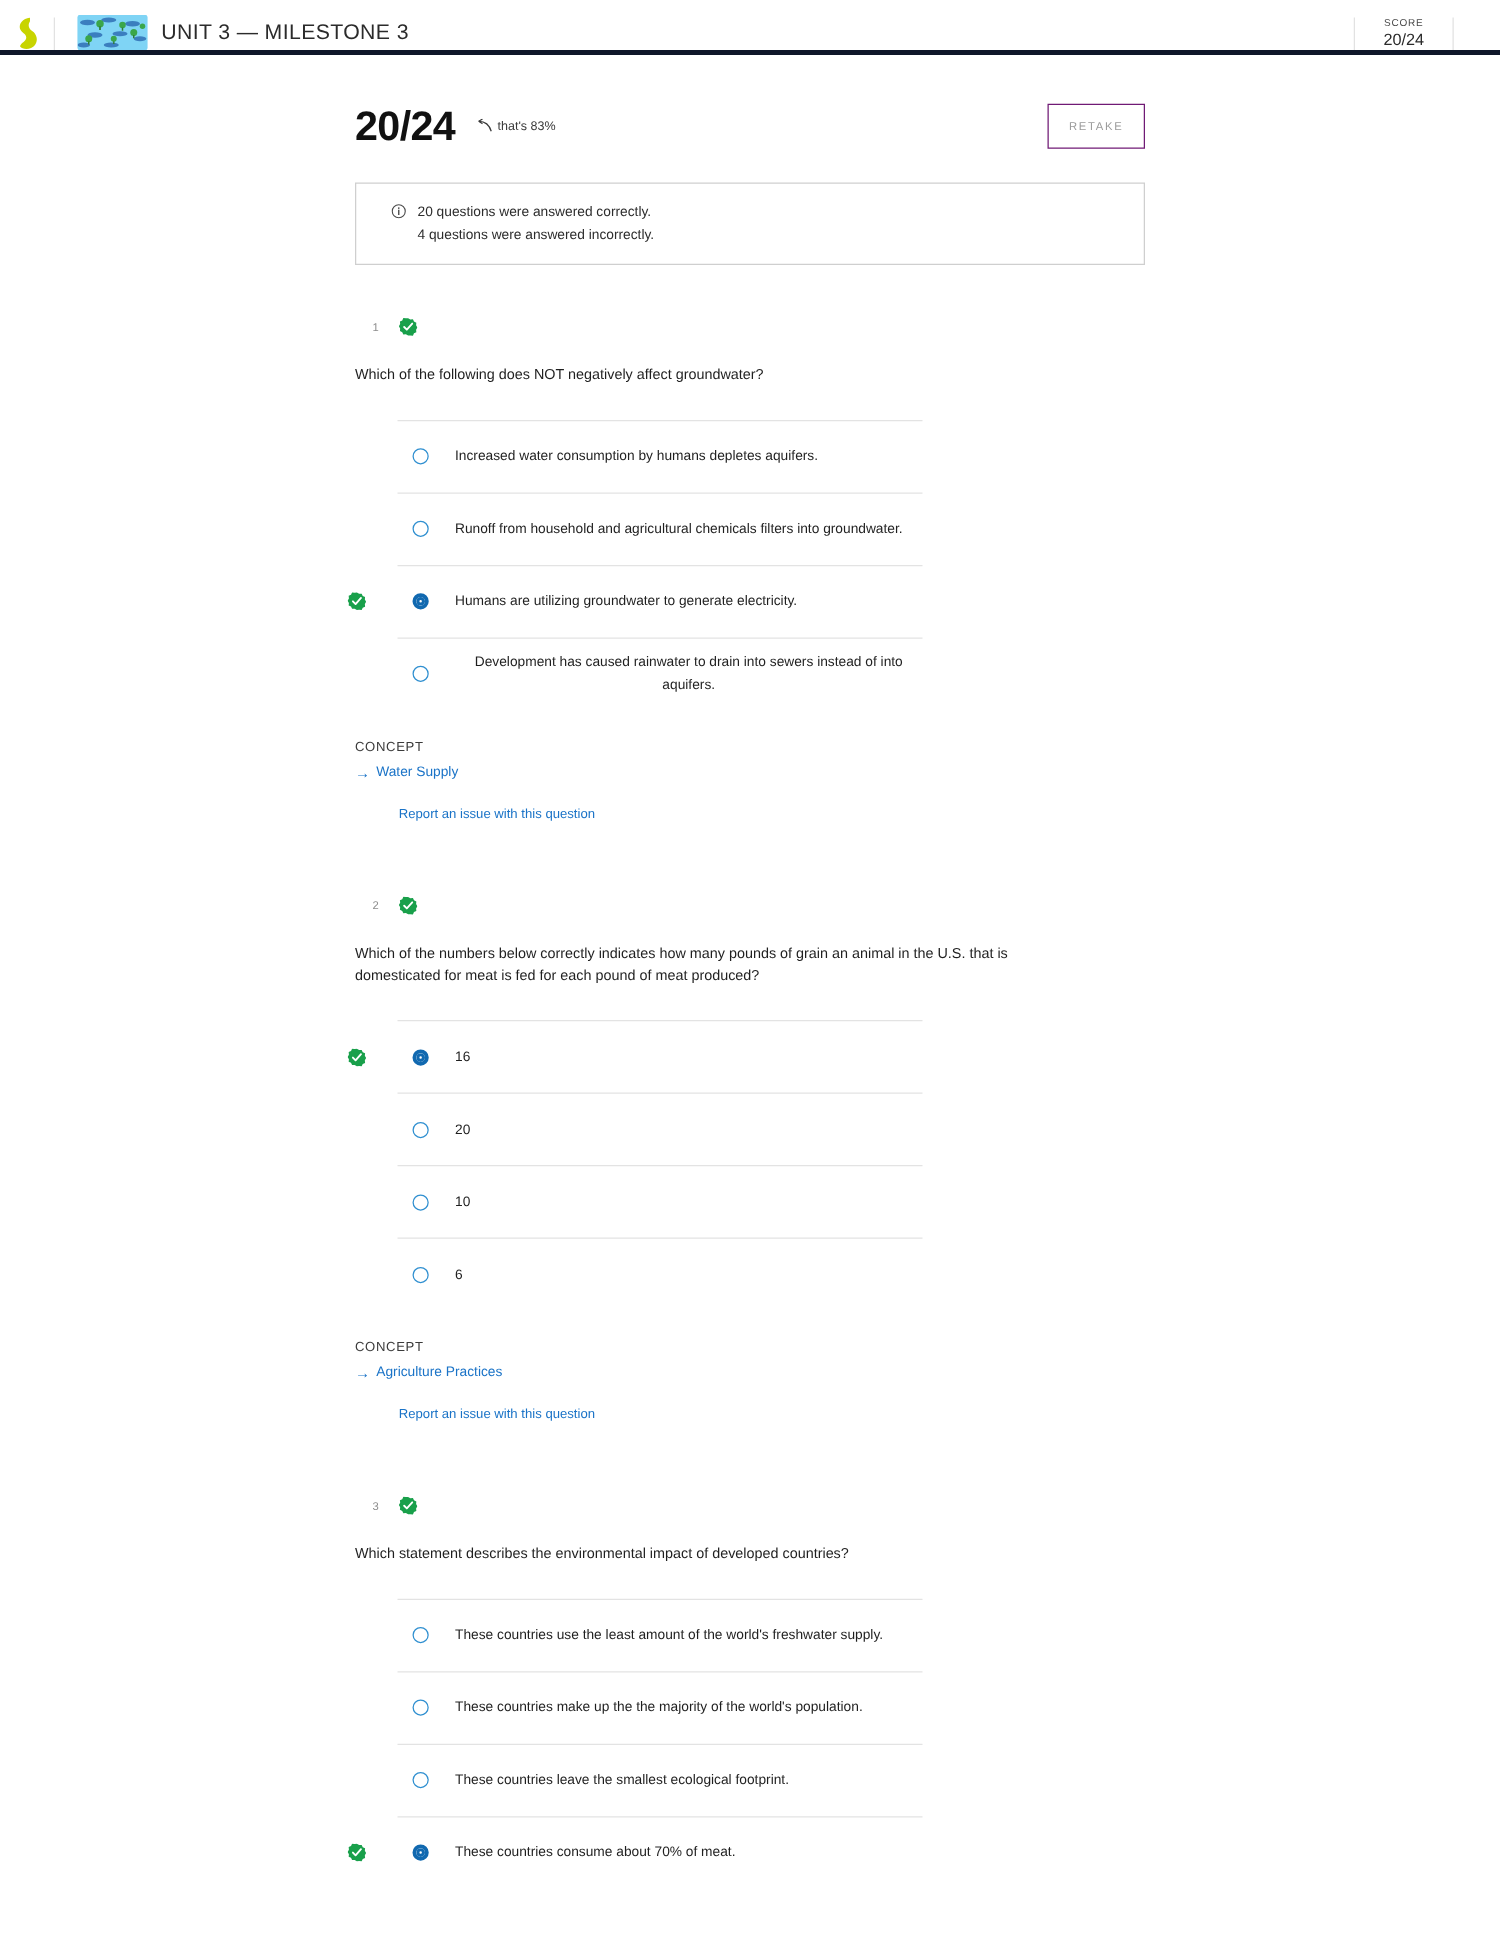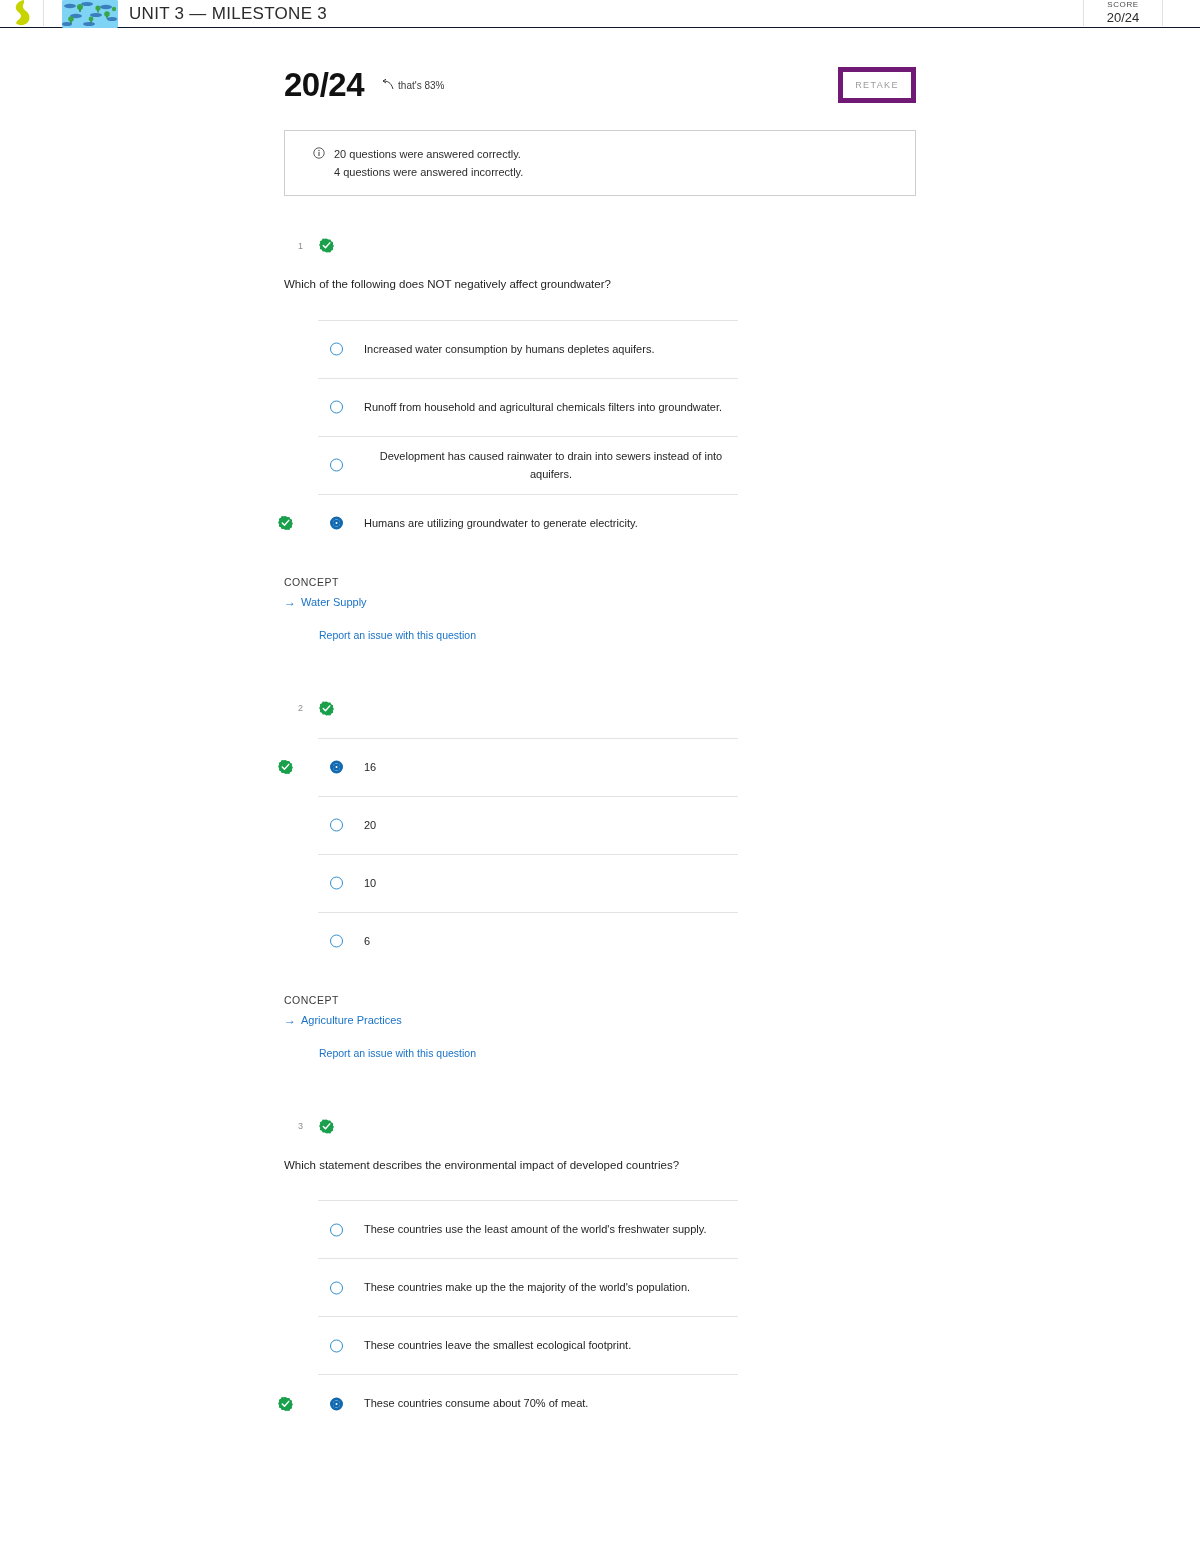--- a/index.html
+++ b/index.html
@@ -11,24 +11,24 @@
     color: #262626;
   }
   body {
     width: 1200px;
     min-height: 1553px;
     position: relative;
   }
 
   
   .topbar {
-    height: 28px;
-    border-bottom: 1px solid #0f172a;
-    display: flex;
-    align-items: flex-start;
+    height: 44px;
+    border-bottom: 4px solid #0f172a;
+    display: flex;
+    align-items: flex-end;
     background: #ffffff;
   }
   .brand-cell {
     width: 44px;
     display: flex;
     align-items: center;
     justify-content: center;
     border-right: 1px solid #e2e2e2;
     flex: none;
   }
@@ -113,21 +113,21 @@
     margin-left: 16px;
     font-size: 10px;
     color: #3a3a3a;
     white-space: nowrap;
   }
   .pct-arrow { width: 14px; height: 12px; display:block; }
   .retake-btn {
     margin-left: auto;
     width: 78px;
     height: 36px;
-    border: 5px solid #701a75;
+    border: 1px solid #701a75;
     background: #ffffff;
     color: #9b9b9b;
     font-size: 9px;
     letter-spacing: 1.4px;
     font-family: "Liberation Sans", sans-serif;
     display: flex;
     align-items: center;
     justify-content: center;
     cursor: pointer;
   }
@@ -335,31 +335,31 @@
             <span class="radio"></span>
             <span class="opt-label">Increased water consumption by humans depletes aquifers.</span>
           </div>
 
           <div class="option">
             <span class="radio"></span>
             <span class="opt-label">Runoff from household and agricultural chemicals filters into groundwater.</span>
           </div>
 
           <div class="option">
-            <span class="radio"></span>
-            <span class="opt-label">Development has caused rainwater to drain into sewers instead of into aquifers.</span>
-          </div>
-
-          <div class="option">
             <svg class="opt-correct-badge" viewBox="0 0 16 16">
               <path d="M8 0.6 l1.9 1.1 2.2-.2 .9 2 2 .9-.2 2.2 1.1 1.9-1.1 1.9 .2 2.2-2 .9-.9 2-2.2-.2L8 15.4l-1.9-1.1-2.2 .2-.9-2-2-.9 .2-2.2L.1 7.5l1.1-1.9-.2-2.2 2-.9 .9-2 2.2 .2z" fill="#19a04b"></path>
               <path d="M4.6 8.1 L6.9 10.4 L11.5 5.2" stroke="#ffffff" stroke-width="1.6" fill="none" stroke-linecap="round" stroke-linejoin="round"></path>
             </svg>
             <span class="radio selected"></span>
             <span class="opt-label">Humans are utilizing groundwater to generate electricity.</span>
+          </div>
+
+          <div class="option">
+            <span class="radio"></span>
+            <span class="opt-label">Development has caused rainwater to drain into sewers instead of into aquifers.</span>
           </div>
 
         </div>
       </div>
 
       <div class="concept-cap">CONCEPT</div>
       <a class="concept-link">
         <span class="arrow-glyph">→</span>
         <span>Water Supply</span>
       </a>
@@ -367,20 +367,21 @@
     </div>
 
     <div class="question">
       <div class="q-head">
         <span class="q-num">2</span>
         <svg width="15" height="15" viewBox="0 0 16 16">
           <path d="M8 0.6 l1.9 1.1 2.2-.2 .9 2 2 .9-.2 2.2 1.1 1.9-1.1 1.9 .2 2.2-2 .9-.9 2-2.2-.2L8 15.4l-1.9-1.1-2.2 .2-.9-2-2-.9 .2-2.2L.1 7.5l1.1-1.9-.2-2.2 2-.9 .9-2 2.2 .2z" fill="#19a04b"></path>
           <path d="M4.6 8.1 L6.9 10.4 L11.5 5.2" stroke="#ffffff" stroke-width="1.6" fill="none" stroke-linecap="round" stroke-linejoin="round"></path>
         </svg>
       </div>
+      <div class="q-text">Which of the numbers below correctly indicates how many pounds of grain an animal in the U.S. that is domesticated for meat is fed for each pound of meat produced?</div>
 
       <div class="options-wrap">
         <div class="options">
 
           <div class="option">
             <svg class="opt-correct-badge" viewBox="0 0 16 16">
               <path d="M8 0.6 l1.9 1.1 2.2-.2 .9 2 2 .9-.2 2.2 1.1 1.9-1.1 1.9 .2 2.2-2 .9-.9 2-2.2-.2L8 15.4l-1.9-1.1-2.2 .2-.9-2-2-.9 .2-2.2L.1 7.5l1.1-1.9-.2-2.2 2-.9 .9-2 2.2 .2z" fill="#19a04b"></path>
               <path d="M4.6 8.1 L6.9 10.4 L11.5 5.2" stroke="#ffffff" stroke-width="1.6" fill="none" stroke-linecap="round" stroke-linejoin="round"></path>
             </svg>
             <span class="radio selected"></span>

